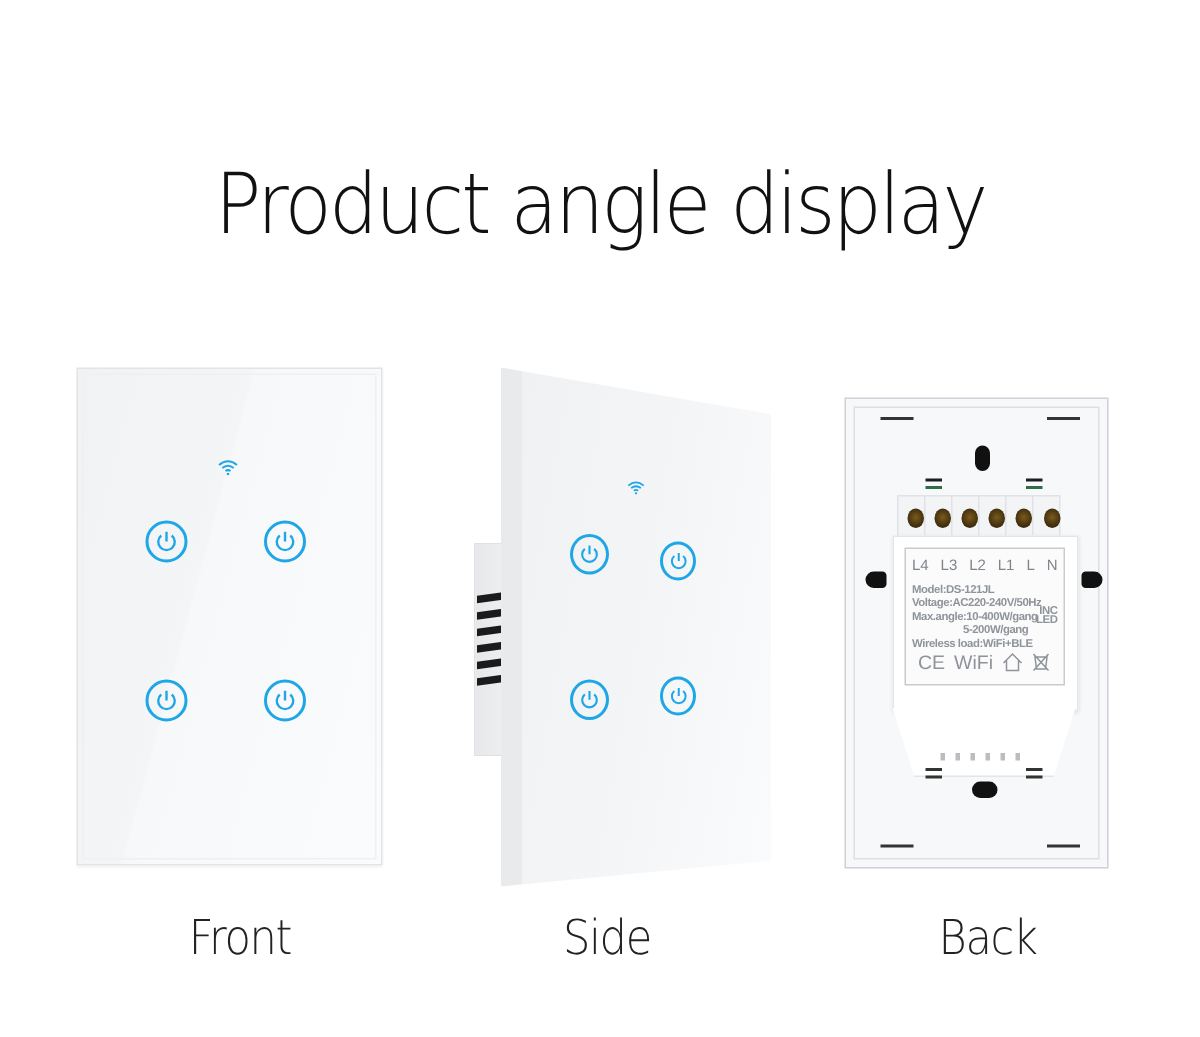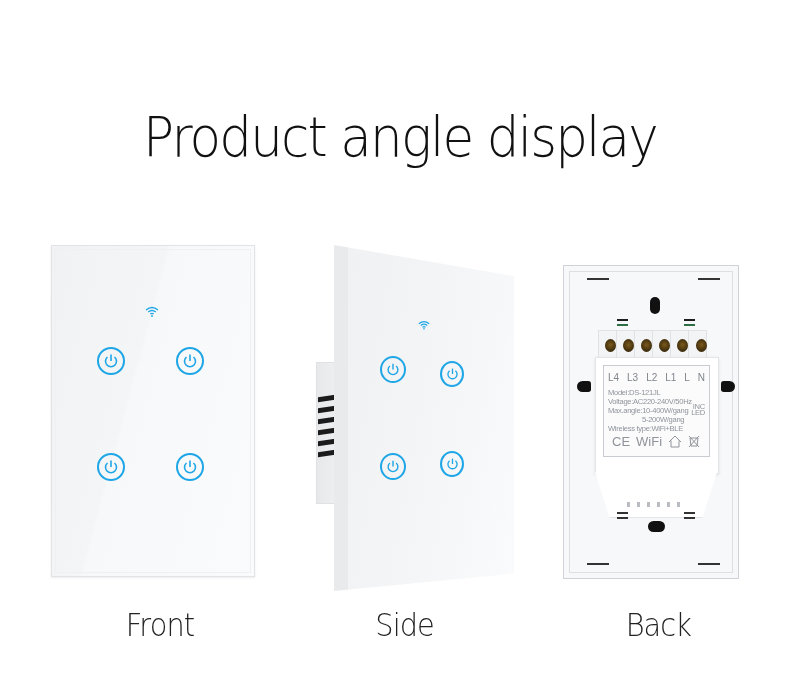--- a/index.html
+++ b/index.html
@@ -67,21 +67,21 @@
   }
   .label-plate {
     position: absolute; left: 603px; top: 365px; width: 105px; height: 90px;
     border: 1px solid #c8ccd0; background: #fbfbfc;
     font-family: "Liberation Sans", sans-serif; color: #8f949a;
   }
   .terminals-row {
     position: absolute; top: 6px; left: 4px; right: 4px; display: flex; justify-content: space-between;
     font-size: 10px; color: #7f858b;
   }
-  .spec { position: absolute; left: 4px; font-size: 7.6px; letter-spacing: -0.3px; white-space: nowrap; }
+  .spec { position: absolute; left: 4px; font-size: 7.6px; letter-spacing: -0.3px; white-space: nowrap; font-weight: bold; }
   .spec.r { left: auto; right: 4px; }
   .marks { position: absolute; left: 8px; top: 68px; font-size: 13px; color: #8f949a; display: flex; gap: 6px; align-items: center; }
   .screw {
     position: absolute; top: 339px; width: 11px; height: 13px; border-radius: 50%;
     background: radial-gradient(circle at 50% 45%, #7a5a1c 0%, #4a3510 55%, #2a1c06 100%);
   }
   .term-block { position: absolute; top: 330px; width: 17px; height: 27px; background: #f3f4f6; border: 1px solid #e0e2e6; }
   .hole { position: absolute; background: #111; border-radius: 6px; }
   .dash { position: absolute; height: 2px; background: #333; }
   .small-slot { position: absolute; width: 3px; height: 5px; background: #b9bdc2; }
@@ -224,21 +224,21 @@
       <span>L1</span>
       <span>L</span>
       <span>N</span>
     </div>
     <div class="spec" style="top:22px">Model:DS-121JL</div>
     <div class="spec" style="top:31px">Voltage:AC220-240V/50Hz</div>
     <div class="spec" style="top:40px">Max.angle:10-400W/gang</div>
     <div class="spec r" style="top:36px">INC</div>
     <div class="spec" style="top:49px;left:38px">5-200W/gang</div>
     <div class="spec r" style="top:42px">LED</div>
-    <div class="spec" style="top:58px">Wireless type:WiFi+BLE</div>
+    <div class="spec" style="top:58px">Wireless load:WiFi+BLE</div>
     <div class="marks">
       <span>CE</span>
       <span>WiFi</span>
       <svg width="14" height="13" viewBox="0 0 14 13">
           <path d="M1 7 L7 1 L13 7 M3 5.5 V12 H11 V5.5" stroke="#8f949a" stroke-width="1" fill="none"></path>
         </svg>
       <svg width="12" height="13" viewBox="0 0 12 13">
           <path d="M2 3 H10 L9 11 H3 Z M1 1 L11 12 M11 1 L1 12" stroke="#8f949a" stroke-width="1" fill="none"></path>
         </svg>
     </div>

